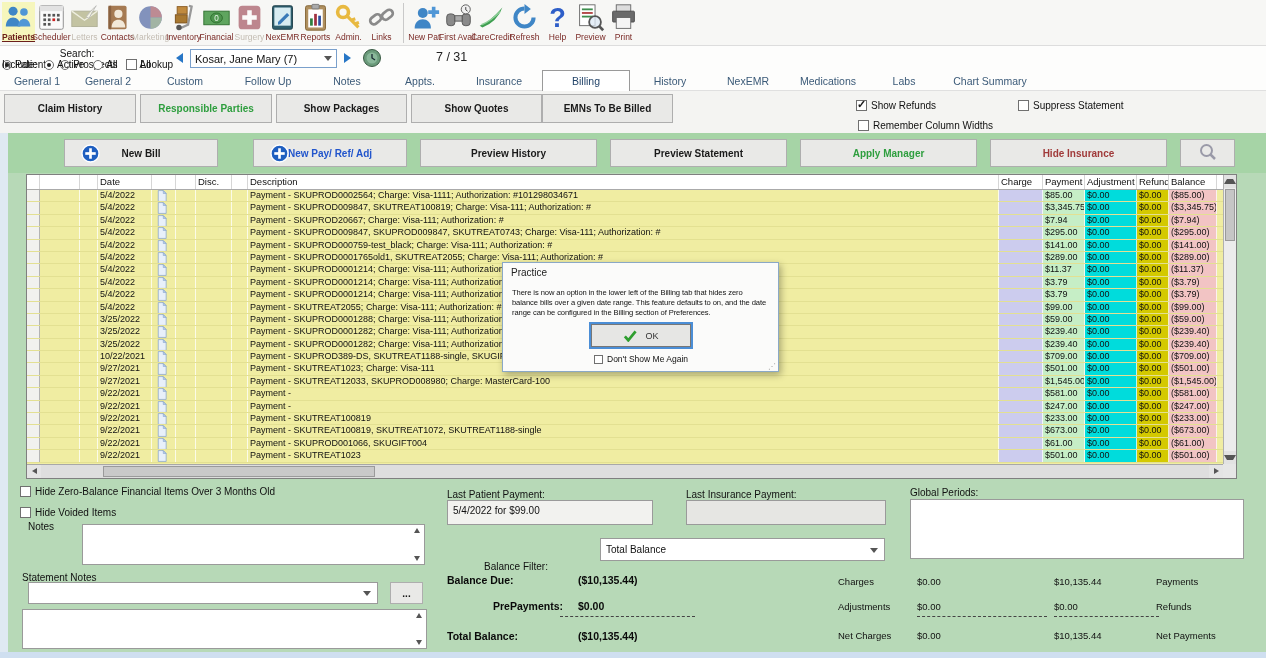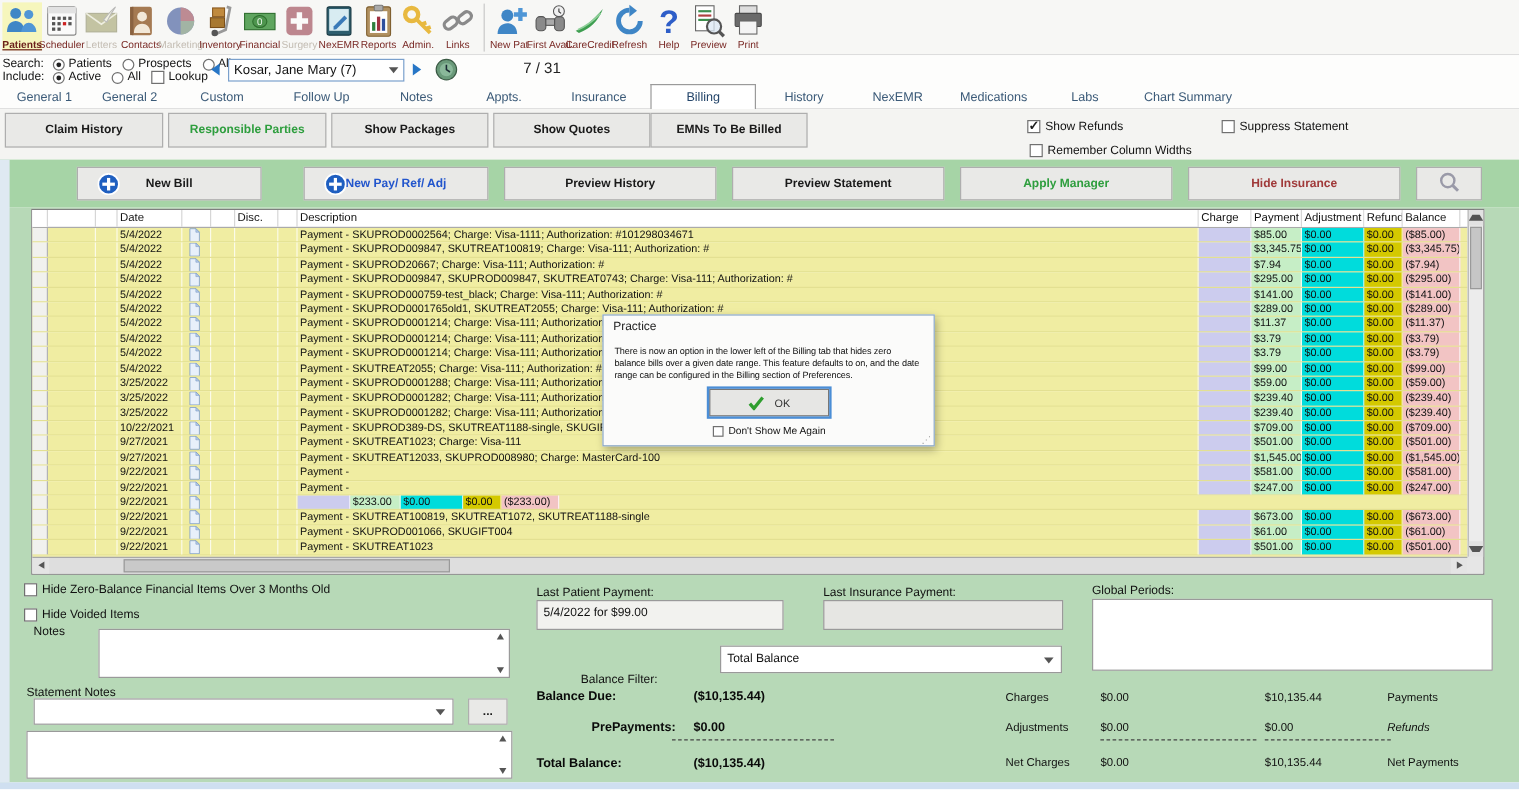--- a/index.html
+++ b/index.html
@@ -333,21 +333,21 @@
             <rect x="8" y="2" width="16" height="8" fill="#ddd" stroke="#666"></rect>
             <rect x="4" y="9" width="24" height="12" rx="1" fill="#6a6a6a" stroke="#4a4a4a"></rect>
             <rect x="8" y="16" width="16" height="12" fill="#f4f4f4" stroke="#666"></rect>
           </svg>
         </span>
         <span class="tb-label">Print</span>
       </div>
     </div>
 
   <div class="search-row">
-    <div class="srch-line" style="top:2px;">
+    <div class="srch-line" style="top:2px;flex-direction:column;">
       <span class="lbl">Search:</span>
       <span id="searchOpts" style="display:flex;">
           <span class="opt">
             <span class="radio on"></span>
             <span>Patients</span>
           </span>
           <span class="opt">
             <span class="radio"></span>
             <span>Prospects</span>
           </span>
@@ -843,20 +843,21 @@
             <div class="cell c-a"></div>
             <div class="cell c-b"></div>
             <div class="cell c-date">9/22/2021</div>
             <div class="cell c-doc"><span class="doc-ic"><svg viewBox="0 0 12 14">
                   <path d="M1.5 0.5 h6 l3.5 3.5 v9.5 h-9.5 z" fill="#e8f0fa" stroke="#7a9ac8" stroke-width="0.8"></path>
                   <path d="M7.5 0.5 l3.5 3.5 h-3.5 z" fill="#b8cce8" stroke="#7a9ac8" stroke-width="0.6"></path>
                 </svg></span></div>
             <div class="cell c-c"></div>
             <div class="cell c-disc"></div>
             <div class="cell c-d"></div>
+            <div class="cell c-desc">Payment - SKUTREAT100819</div>
             <div class="cell c-charge"></div>
             <div class="cell c-pay">$233.00</div>
             <div class="cell c-adj">$0.00</div>
             <div class="cell c-ref">$0.00</div>
             <div class="cell c-bal">($233.00)</div>
             <div class="cell c-fill"></div>
           </div>
           <div class="trow">
             <div class="cell c-sel"></div>
             <div class="cell c-a"></div>
@@ -1012,21 +1013,21 @@
     <span class="tot-label" style="left:447px; top:150px;">Total Balance:</span>
     <span class="tot-value" style="left:578px; top:150px;">($10,135.44)</span>
 
     <span class="rt" style="left:838px; top:96px;">Charges</span>
     <span class="rt" style="left:917px; top:96px;">$0.00</span>
     <span class="rt" style="left:1054px; top:96px;">$10,135.44</span>
     <span class="rt" style="left:1156px; top:96px;">Payments</span>
     <span class="rt" style="left:838px; top:121px;">Adjustments</span>
     <span class="rt" style="left:917px; top:121px;">$0.00</span>
     <span class="rt" style="left:1054px; top:121px;">$0.00</span>
-    <span class="rt" style="left:1156px; top:121px;font-style:italic;">Refunds</span>
+    <span class="rt" style="left:1156px; top:121px;">Refunds</span>
     <div class="dashed" style="left:917px; top:136px; width:130px;"></div>
     <div class="dashed" style="left:1054px; top:136px; width:105px;"></div>
     <span class="rt" style="left:838px; top:150px;">Net Charges</span>
     <span class="rt" style="left:917px; top:150px;">$0.00</span>
     <span class="rt" style="left:1054px; top:150px;">$10,135.44</span>
     <span class="rt" style="left:1156px; top:150px;">Net Payments</span>
   </div>
 
   <div class="left-gutter"></div>
   <div class="bottom-strip"></div>

